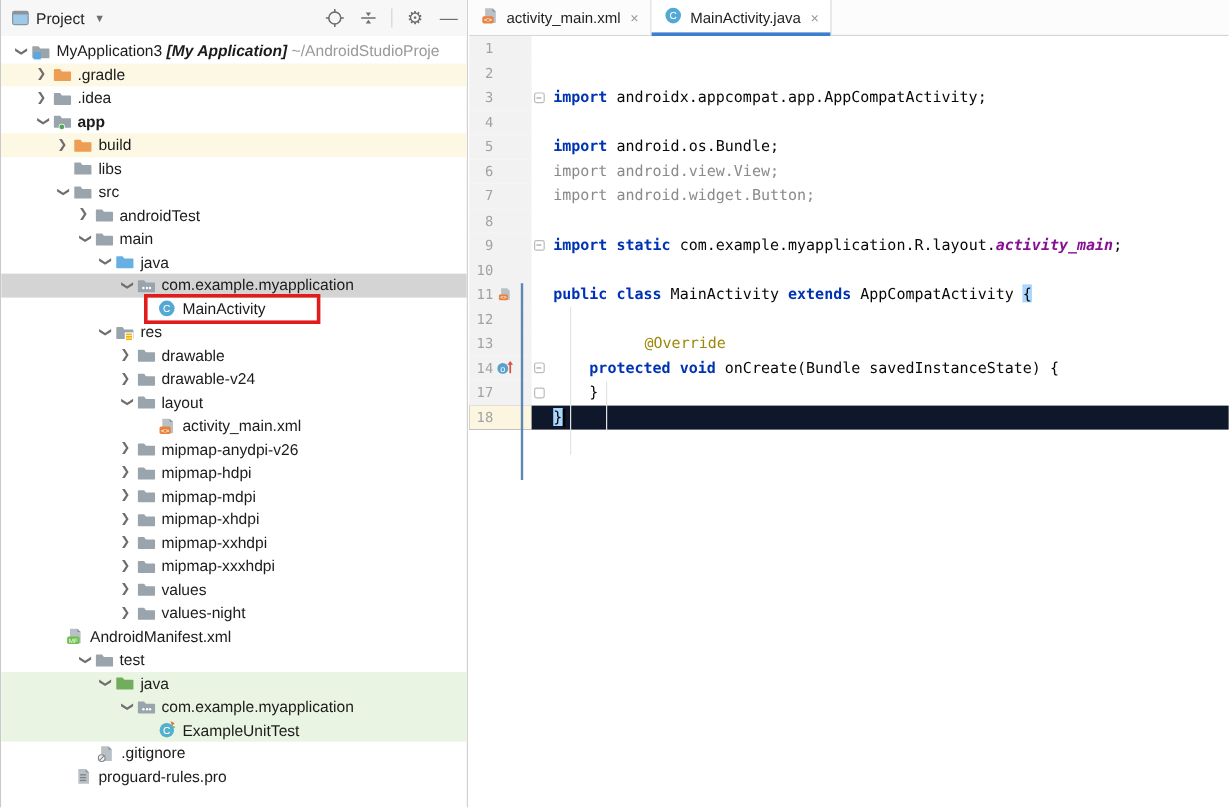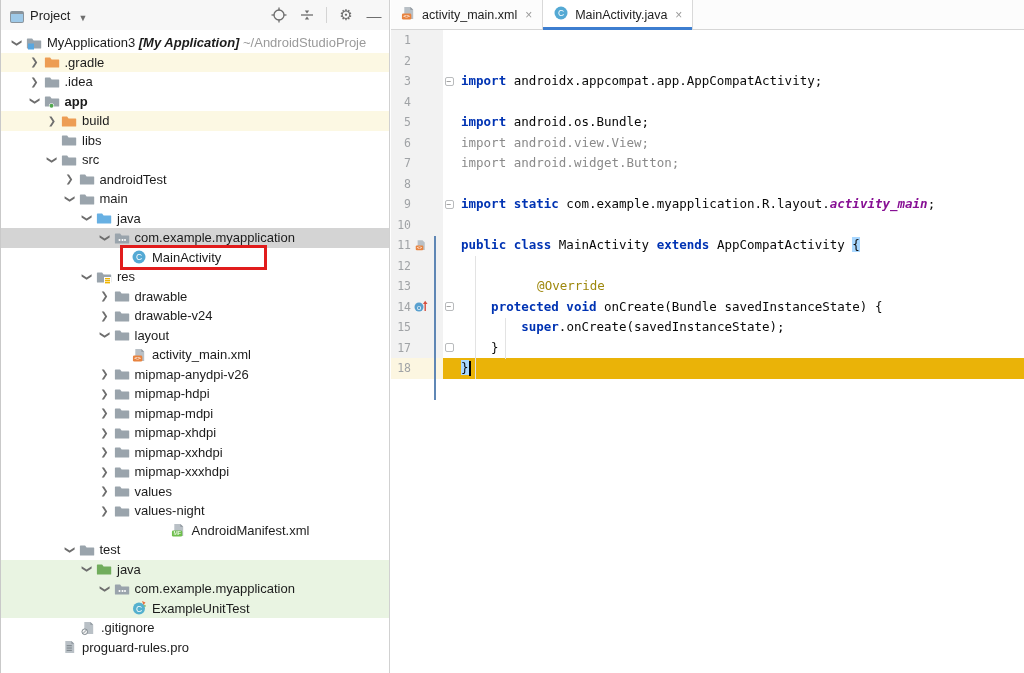--- a/index.html
+++ b/index.html
@@ -3,21 +3,21 @@
 <meta charset="utf-8">
 <style>
   * { margin:0; padding:0; box-sizing:border-box; }
   html,body { width:1024px; height:673px; overflow:hidden; background:#fff;
               font-family:"Liberation Sans", sans-serif; }
   .app { position:relative; width:1024px; height:673px; background:#fff; border-left:1px solid #c9c9c9; }
 
   
   .left-panel { position:absolute; left:0; top:0; width:389px; height:673px; background:#fff; border-right:1px solid #d1d1d1; }
   .panel-header { height:30px; display:flex; align-items:center; padding:0 6px 0 9px; background:#f7f7f7; }
-  .panel-title-wrap { display:flex; align-items:flex-end; gap:6px; flex:1; }
+  .panel-title-wrap { display:flex; align-items:center; gap:6px; flex:1; }
   .panel-title { font-size:13px; color:#1e1e1e; }
   .win-icon { width:14px; height:12px; background:#9ec9e8; border:1px solid #8a949c; border-top:3px solid #8a949c; border-radius:2px; }
   .chev-down { font-size:9px; color:#6e6e6e; margin-left:2px; }
   .hdr-icons { display:flex; align-items:center; gap:10px; }
   .hdr-icons .sep { width:1px; height:16px; background:#d4d4d4; }
   .hdr-btn { width:18px; height:18px; display:flex; align-items:center; justify-content:center; color:#6e6e6e; font-size:15px; }
 
   .tree { position:absolute; left:0; top:30px; right:0; bottom:0; padding-top:3px; overflow:hidden; }
   .trow { display:flex; align-items:center; height:19.5px; font-size:13px; color:#1c1c1c; white-space:nowrap; }
   .trow .chev { width:16px; flex:0 0 16px; text-align:center; color:#6e6e6e; font-size:10px; line-height:10px; }
@@ -39,21 +39,21 @@
   .tabbar { height:30px; display:flex; align-items:stretch; border-bottom:1px solid #d6d6d6; background:#fcfcfc; }
   .tab { display:flex; align-items:center; gap:6px; padding:0 10px; font-size:12.5px; color:#1e1e1e;
          border-right:1px solid #d9d9d9; position:relative; background:#fcfcfc; }
   .tab.active { background:#fff; }
   .tab.active::after { content:""; position:absolute; left:0; right:0; bottom:-1px; height:3px; background:#3d7ed0; }
   .tab .close { color:#9a9a9a; font-size:12px; margin-left:2px; }
 
   .editor-body { position:absolute; left:0; top:30px; right:0; bottom:0; background:#fff; }
   .cline { display:flex; height:20.5px; line-height:20.5px; font-family:"DejaVu Sans Mono", monospace; font-size:12.5px; }
   .cline .gut { display:flex; flex:0 0 52px; background:#f2f2f2; }
-  .cline.current { background:#eab308; }
+  .cline.current { background:#0f172a; }
   .cline.current .gut { background:#fcf6e1; }
   .cline .lnum { flex:0 0 20px; text-align:right; color:#a0a3a6; font-size:11.5px; }
   .cline .gicon { flex:0 0 20px; display:flex; align-items:center; justify-content:center; }
   .cline .fold { flex:0 0 12px; display:flex; align-items:center; justify-content:center; }
   .fold-box { width:9px; height:9px; border:1px solid #b9bbbd; border-radius:2px; background:#fff;
               font-size:8px; line-height:7px; color:#7a7a7a; text-align:center; }
   .cline .ctext { white-space:pre; padding-left:6px; color:#080808; }
   .tk-kw { color:#0033b3; font-weight:bold; }
   .tk-pl { color:#080808; }
   .tk-gray { color:#8a8a8a; }
@@ -334,21 +334,21 @@
         </div>
         <div class="trow" style="padding-left: 95.5px;">
           <span class="chev">❯</span>
           <span class="ticon">
             <svg width="16" height="16" viewBox="0 0 16 16">
               <path d="M1.5 3.5 h4.6 l1.5 2 h7 a0.6 0.6 0 0 1 0.6 0.6 v6.8 a0.6 0.6 0 0 1 -0.6 0.6 h-13.1 a0.6 0.6 0 0 1 -0.6 -0.6 v-9 a0.6 0.6 0 0 1 0.6 -0.4 z" fill="#9aa4ac"></path>
             </svg>
           </span>
           <span class="tlabel">values-night</span>
         </div>
-        <div class="trow" style="padding-left: 73px; justify-content: center;">
+        <div class="trow" style="padding-left: 36px;">
           <span class="chev"></span>
           <span class="ticon">
             <svg width="15" height="16" viewBox="0 0 16 16">
               <path d="M3.5 1.5 h6.5 l3 3 v10 h-9.5 z" fill="#b9c0c6"></path>
               <path d="M10 1.5 l3 3 h-3 z" fill="#8f979e"></path>
               <rect x="1" y="8.5" width="11" height="6.5" rx="1.5" fill="#6fbf4d"></rect>
               <text x="6.5" y="13.8" font-size="5.5" font-family="Liberation Sans, sans-serif" fill="#fff" text-anchor="middle">MF</text>
             </svg>
           </span>
           <span class="tlabel">AndroidManifest.xml</span>
@@ -574,28 +574,20 @@
               </svg>
             </span>
           </div>
           <span class="fold">
             <span class="fold-box">−</span>
           </span>
           <div class="ctext"><span class="tk-pl">    </span><span class="tk-kw">protected void</span><span class="tk-pl"> onCreate(Bundle savedInstanceState) {</span></div>
         </div>
         <div class="cline">
           <div class="gut">
-            <span class="lnum">15</span>
-            <span class="gicon"></span>
-          </div>
-          <span class="fold"></span>
-          <div class="ctext"><span class="tk-pl">        </span><span class="tk-kw">super</span><span class="tk-pl">.onCreate(savedInstanceState);</span></div>
-        </div>
-        <div class="cline">
-          <div class="gut">
             <span class="lnum">17</span>
             <span class="gicon"></span>
           </div>
           <span class="fold">
             <span class="fold-box"></span>
           </span>
           <div class="ctext"><span class="tk-pl">    }</span></div>
         </div>
         <div class="cline current">
           <div class="gut">

